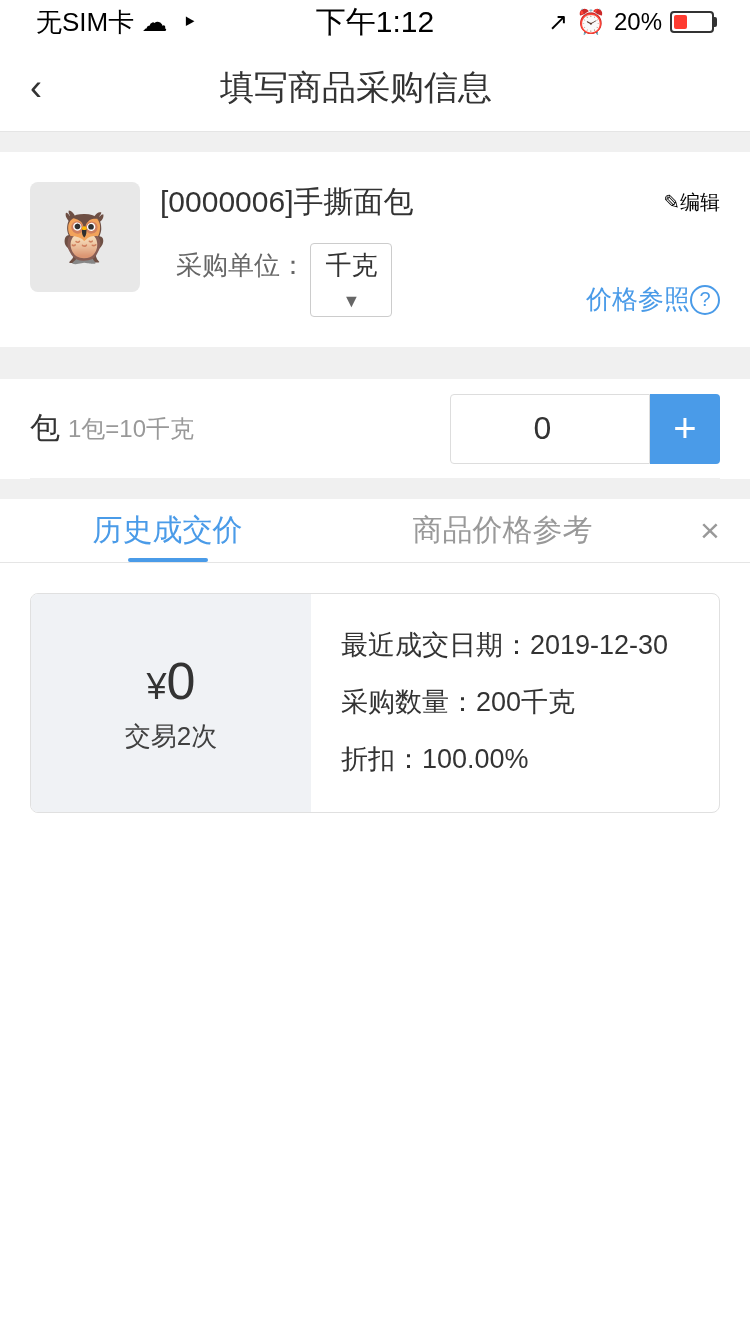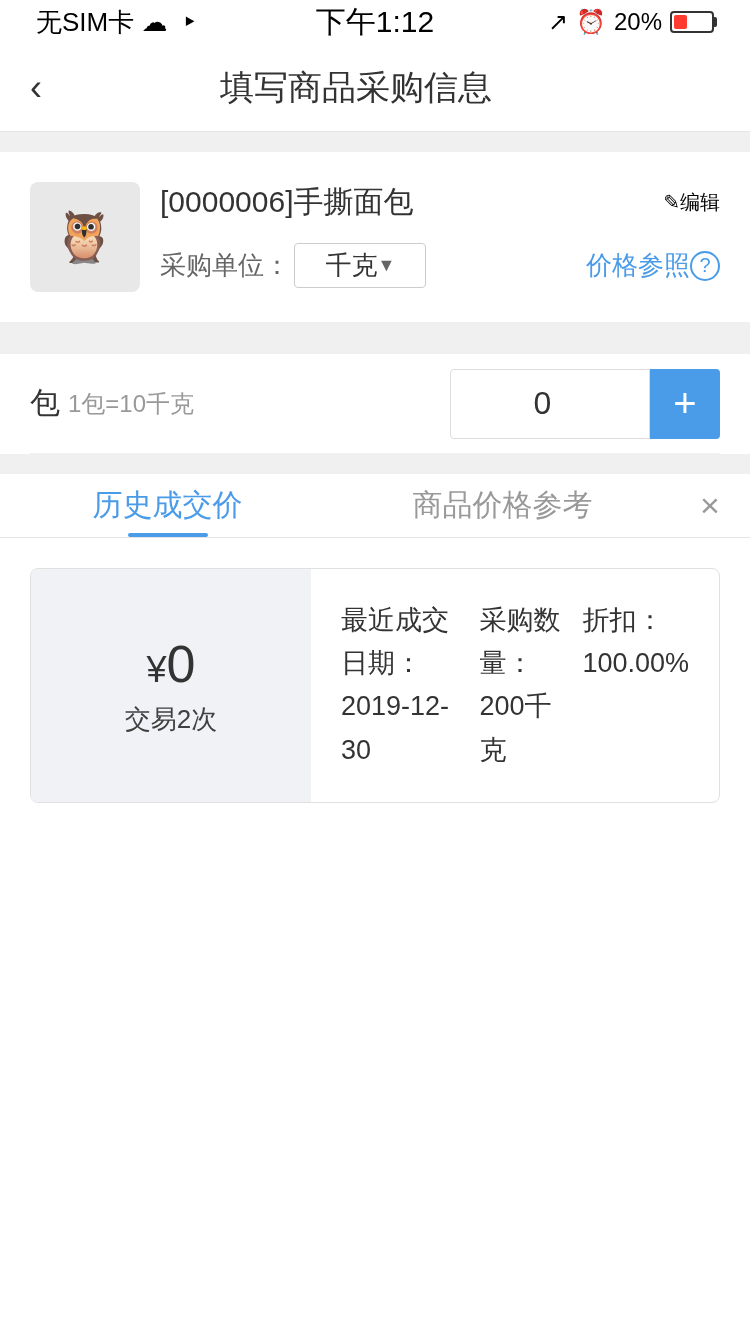--- a/index.html
+++ b/index.html
@@ -139,36 +139,39 @@
     .product-edit {
       font-size: 20px;
       color: #000000;
       display: flex;
       align-items: center;
       gap: 4px;
     }
     .product-unit-row {
       margin-top: 20px;
       display: flex;
-      align-items: center;
+      align-items: flex-end;
       justify-content: space-between;
+      margin-left: 16px;
     }
     .product-unit-label {
       font-size: 26px;
       color: #666;
     }
     .unit-select {
       display: inline-flex;
       align-items: center;
       border: 1px solid #ccc;
       border-radius: 4px;
-      padding: 4px 30px;
+      padding: 4px 14px;
       font-size: 26px;
       color: #333;
       background: #fff;
+      gap: 8px;
+      flex-direction: column;
     }
     .unit-dropdown-arrow {
       font-size: 18px;
       color: #666;
     }
     .price-ref {
       font-size: 26px;
       color: #4a9be8;
       display: flex;
       align-items: center;
@@ -323,20 +326,21 @@
     }
     .history-trades {
       font-size: 26px;
       color: #404040;
       margin-top: 8px;
     }
     .history-right {
       flex: 1;
       padding: 30px;
       display: flex;
+      flex-direction: column;
       gap: 14px;
     }
     .history-detail-row {
       font-size: 27px;
       color: #333;
       line-height: 1.6;
     }
 
     
     .bottom-area {

